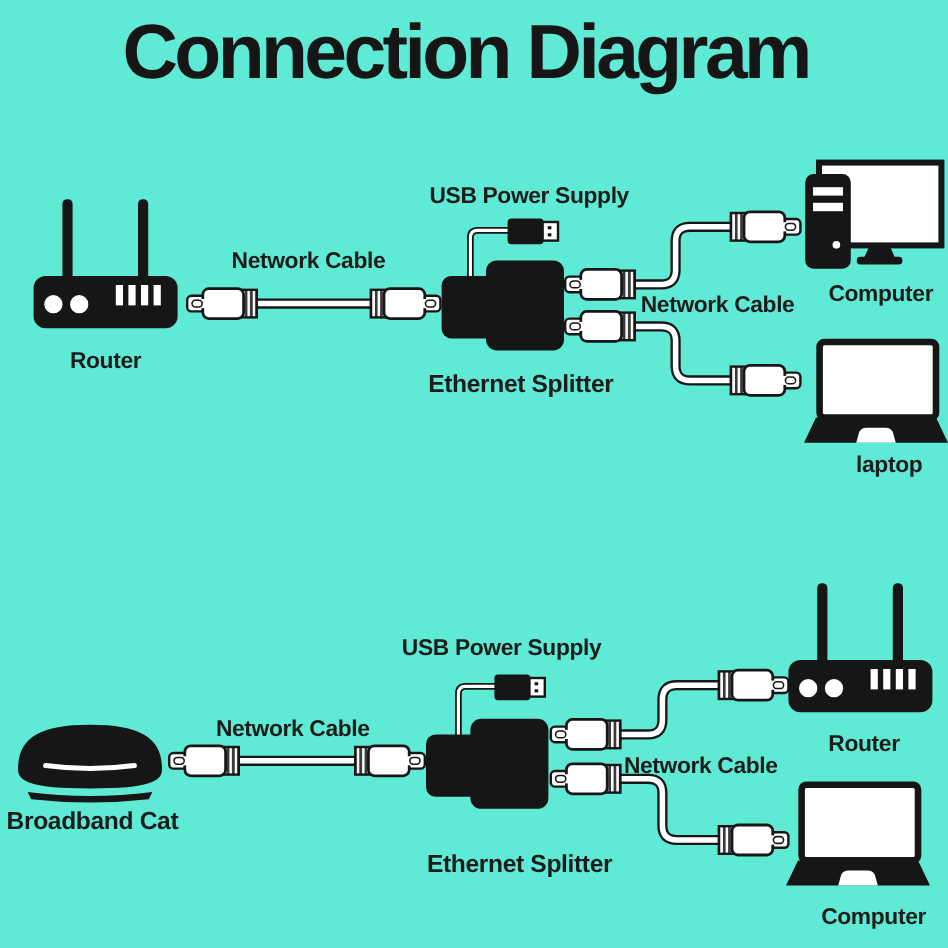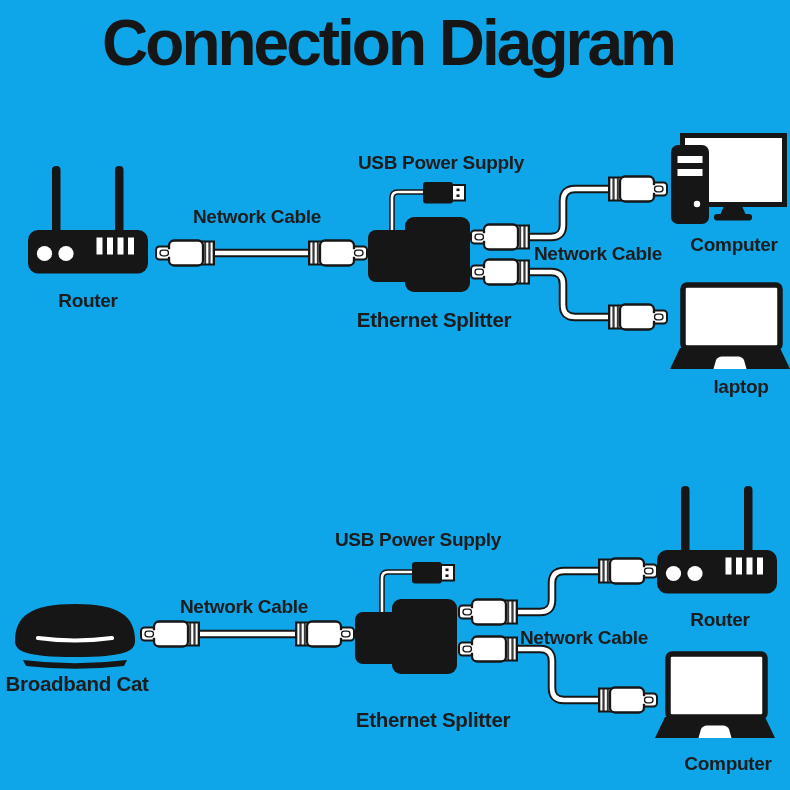--- a/index.html
+++ b/index.html
@@ -1,16 +1,16 @@
 <!DOCTYPE html>
 <html><head>
 <meta charset="utf-8">
 <style>
   html,body{margin:0;padding:0;background:#ffffff;}
-  .canvas{position:relative;width:790px;height:790px;background:#0ea5e9;overflow:hidden;}
+  .canvas{position:relative;width:790px;height:790px;background:#5eead4;overflow:hidden;}
   svg{display:block;}
   .lbl{font-family:"Liberation Sans",sans-serif;font-weight:bold;fill:#1c1c1c;
        text-anchor:middle;font-size:19px;letter-spacing:-0.3px;}
   .lbl-lg{font-size:20.5px;}
   .title{font-family:"Liberation Sans",sans-serif;font-weight:bold;fill:#161616;
          text-anchor:middle;font-size:64px;letter-spacing:-3px;}
   .cable-outer{stroke:#161616;stroke-width:8.5;fill:none;}
   .cable-inner{stroke:#ffffff;stroke-width:4.6;fill:none;}
   .pcable-outer{stroke:#161616;stroke-width:5.6;fill:none;}
   .pcable-inner{stroke:#ffffff;stroke-width:2.6;fill:none;}

